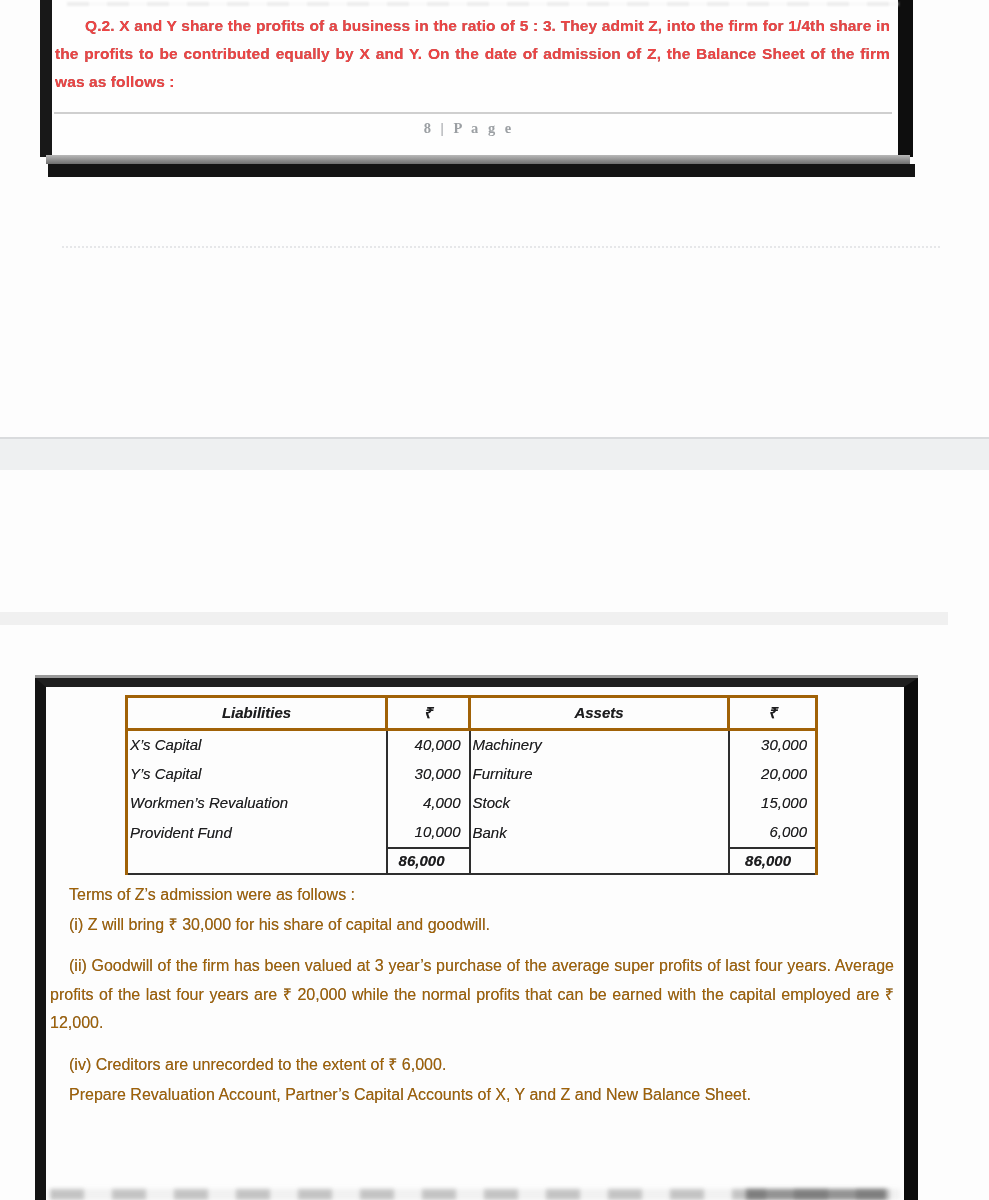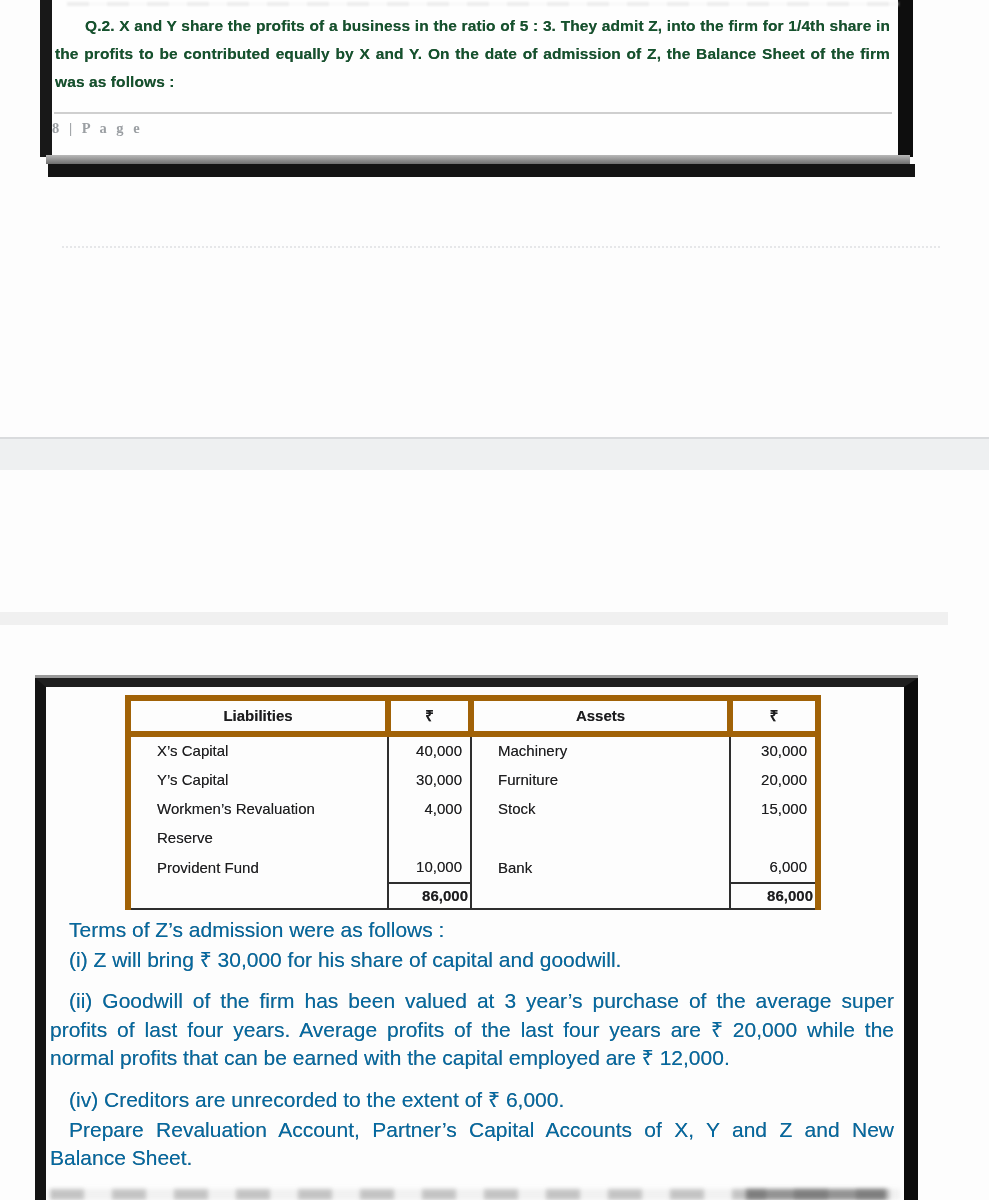--- a/index.html
+++ b/index.html
@@ -26,27 +26,27 @@
     border-left:12px solid #181818;
     border-right:15px solid #0e0e0e;
   }
   .qbox-shadow-gray{left:46px;top:155px;width:864px;height:9px;background:#8f8f8f;
     background:linear-gradient(#b9b9b9,#6f6f6f);}
   .qbox-shadow-black{left:48px;top:164px;width:867px;height:13px;background:#141414;}
 
   .q-text{
     margin:22px 8px 0 3px;
     font-size:15.5px;font-weight:700;line-height:28px;
-    color:#14532d;text-align:justify;text-indent:30px;
+    color:#ef4444;text-align:justify;text-indent:30px;
     text-shadow:0 0 .5px rgba(20,20,20,.6);
     letter-spacing:.1px;
   }
   .q-rule{margin:16px 0 0 2px;width:838px;border-top:2px solid #cfcfcf;}
   .q-pageno{
-    margin:6px 12px 0 0;text-align:left;
+    margin:6px 12px 0 0;text-align:center;
     font-family:"Liberation Serif", serif;
     font-size:14.5px;color:#9b9fa3;letter-spacing:3px;font-weight:600;
   }
 
   
   .bbox{
     left:35px;top:678px;width:883px;height:522px;box-sizing:border-box;
     background:#fdfdfd;
     border-top:9px solid #1f1f1f;
     border-left:11px solid #141414;
@@ -54,35 +54,35 @@
     box-shadow:0 -3px 0 #9a9a9a;
   }
 
   
   table.bs{
     border-collapse:collapse;table-layout:fixed;
     margin:8px 0 0 79px;width:690px;
     font-size:15px;color:#1d1d1f;
     text-shadow:0 0 .4px rgba(20,20,20,.55);
   }
-  table.bs,table.bs th{border:6px solid #a16207;}
+  table.bs,table.bs th{border:3px solid #a16207;font-style:italic;}
   table.bs th{
     font-weight:700;text-align:center;padding:4px 4px;line-height:22px;font-size:15px;
   }
-  table.bs td{border:none;padding:4px 8px 5px 26px;line-height:20px;font-weight:500;}
+  table.bs td{border:none;padding:4px 8px 5px 2px;line-height:20px;font-weight:500;}
   td.amt{border-left:2px solid #2e2e2e !important;border-right:2px solid #2e2e2e !important;
     text-align:right;padding-right:9px;margin-left:31px;}
-  tr.totals td{padding:2px 2px 3px 10px;line-height:19px;}
+  tr.totals td{padding:2px 24px 3px 10px;line-height:19px;}
   tr.totals td.amt{border-top:2px solid #2e2e2e !important;font-weight:600;}
   table.bs{border-bottom:2px solid #2e2e2e;}
 
   
   .terms{
     margin:6px 10px 0 4px;
-    font-size:21px;font-weight:500;color:#0369a1;
+    font-size:16px;font-weight:500;color:#a16207;
     line-height:28.6px;text-align:justify;
     text-shadow:0 0 .4px rgba(20,20,20,.5);
   }
   .terms p{margin:0 0 1px 0;text-indent:19px;}
   .terms p.title{margin-bottom:1px;}
   .terms p.sp{margin-top:13px;}
 
   
   .bottom-blur{
     left:4px;bottom:0;height:11px;width:850px;position:absolute;
@@ -142,26 +142,20 @@
         <td>Furniture</td>
         <td class="amt">20,000</td>
       </tr>
       <tr>
         <td>Workmen’s Revaluation</td>
         <td class="amt">4,000</td>
         <td>Stock</td>
         <td class="amt">15,000</td>
       </tr>
       <tr>
-        <td>Reserve</td>
-        <td class="amt"></td>
-        <td></td>
-        <td class="amt"></td>
-      </tr>
-      <tr>
         <td>Provident Fund</td>
         <td class="amt">10,000</td>
         <td>Bank</td>
         <td class="amt">6,000</td>
       </tr>
       <tr class="totals">
         <td></td>
         <td class="amt">86,000</td>
         <td></td>
         <td class="amt">86,000</td>

